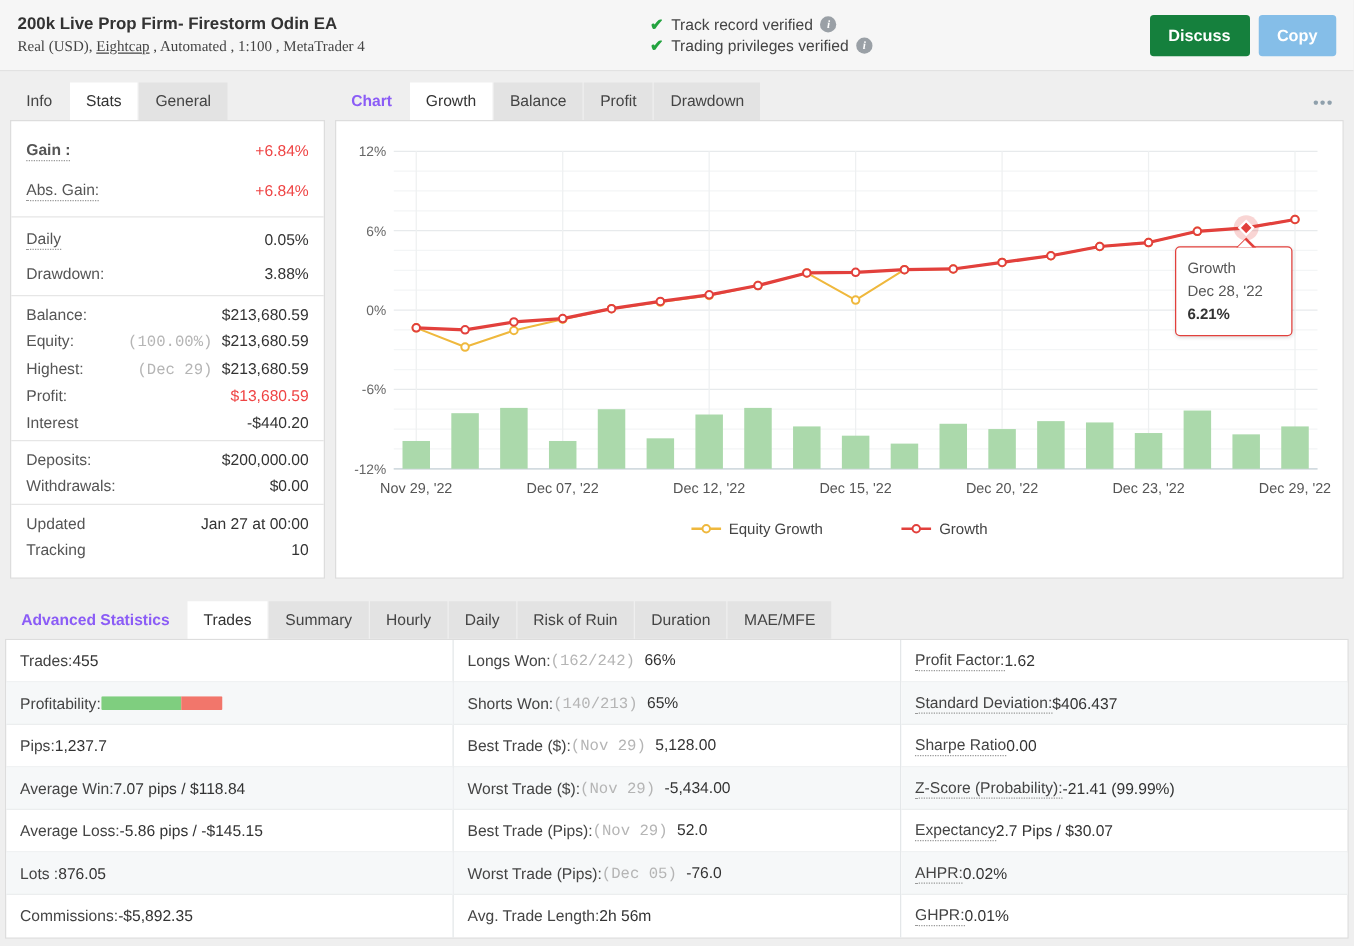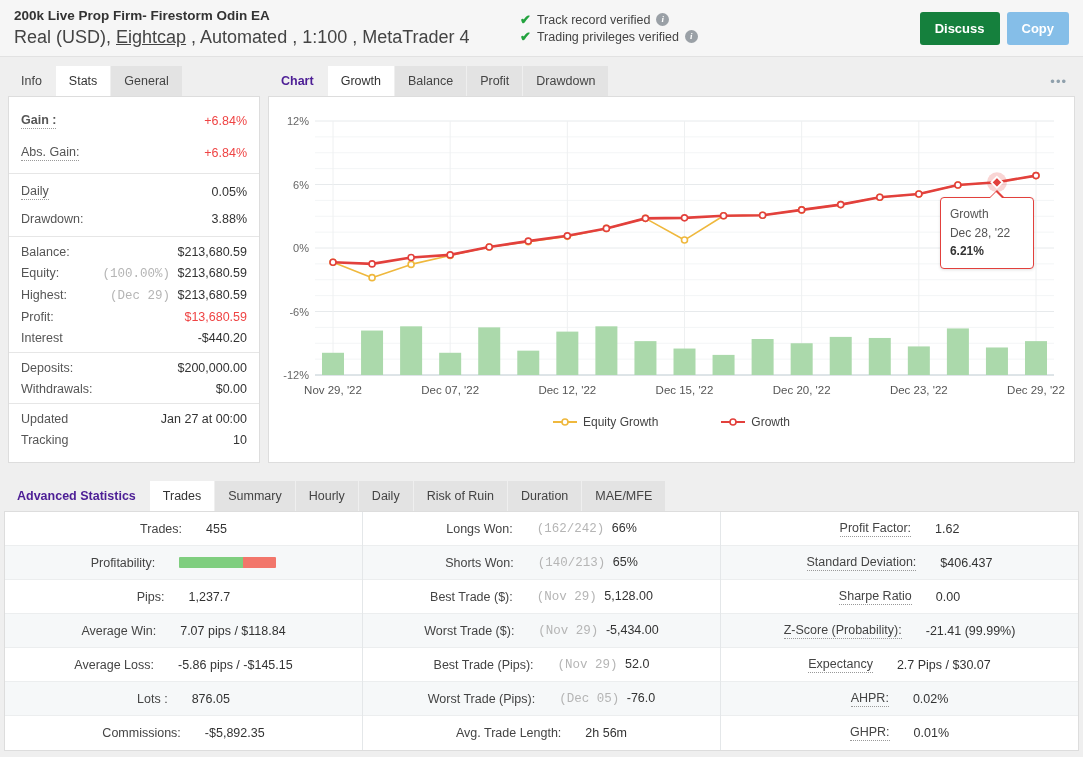--- a/index.html
+++ b/index.html
@@ -10,21 +10,21 @@
     color:#333;
     overflow:hidden;
   }
   
   .app-header {
     height:57px; background:#f6f6f6; border-bottom:1px solid #e2e2e2;
     display:flex; align-items:center; padding:0 14px;
   }
   .title-block { width:506px; }
   .account-title { font-size:13.5px; font-weight:bold; color:#333; }
-  .account-subtitle { font-size:18px; color:#444; margin-top:4px; }
+  .account-subtitle { font-size:12px; color:#444; margin-top:4px;font-family:Liberation Serif, serif; }
   .broker-link { text-decoration:underline; color:#444; cursor:pointer; }
   .verified-block { flex:1; }
   .verified-row { display:flex; align-items:center; font-size:12.5px; color:#444; margin:2px 0; }
   .check-icon { color:#23A33F; font-weight:bold; font-size:13px; margin-right:6px; }
   .info-icon {
     display:inline-block; width:13px; height:13px; border-radius:50%;
     background:#9aa0a6; color:#fff; font-size:9px; font-weight:bold;
     text-align:center; line-height:13px; margin-left:6px; cursor:pointer;
     font-family:"Liberation Serif", serif; font-style:italic;
   }
@@ -32,21 +32,21 @@
   .btn { border:none; border-radius:3px; color:#fff; font-weight:bold; font-size:13px;
          padding:9px 15px; cursor:pointer; font-family:"Liberation Sans",sans-serif; }
   
   .tabbar { display:flex; align-items:flex-end; height:30px; }
   .tab {
     font-size:12.5px; color:#444; background:#e3e3e3; padding:8px 13px 8px;
     margin-right:1px; cursor:pointer; white-space:nowrap;
   }
   .tab.selected { background:#fff; color:#333; }
   .tab.plain { background:transparent; }
-  .tab.bold { font-weight:bold; color:#4c1d95; }
+  .tab.bold { font-weight:bold; color:#8b5cf6; }
   
   .top-section { display:flex; align-items:flex-end; padding:9px 8px 0 8px; }
   .panel-body { background:#fff; border:1px solid #ddd; }
   
   .info-panel { width:254px; }
   .info-body { height:367px; padding:4px 0; }
   .info-group { padding:4px 0; border-bottom:1px solid #e6e6e6; }
   .info-group:last-child { border-bottom:none; }
   .info-row { display:flex; justify-content:space-between; align-items:center; padding:3.5px 12px; font-size:12.5px;gap:32px; }
   .info-group:nth-child(1) .info-row { padding-top:8px; padding-bottom:8px; }
@@ -83,22 +83,22 @@
     content:""; position:absolute; top:-6.5px; left:49.5px;
     border-left:6.5px solid transparent; border-right:6.5px solid transparent;
     border-bottom:6.5px solid #fff;
   }
   
   .stats-section { margin-top:18px; padding:0 4px; }
   .stats-table { display:flex; background:#fff; border:1px solid #ddd; }
   .stats-col { flex:1; }
   .stats-col:not(:last-child) { border-right:1px solid #e4e7e9; }
   .stat-row {
-    display:flex; justify-content:center; align-items:center;
-    height:34px; padding:0 11px; font-size:12.5px; border-bottom:1px solid #eceeef;gap:24px;
+    display:flex; justify-content:flex-start; align-items:center;
+    height:34px; padding:0 11px; font-size:12.5px; border-bottom:1px solid #eceeef;
   }
   .stat-row:nth-child(even) { background:#f6f8f9; }
   .stat-row:last-child { border-bottom:none; }
   .stat-label { color:#444; }
   .stat-value { color:#333; text-align:right; }
   .profitability-bar { width:97px; height:11px; display:flex; border-radius:1px; overflow:hidden; }
   .pb-green { background:#7FCE7F; height:100%; }
   .pb-red { background:#F2766B; height:100%; }
 </style>
 </head>

